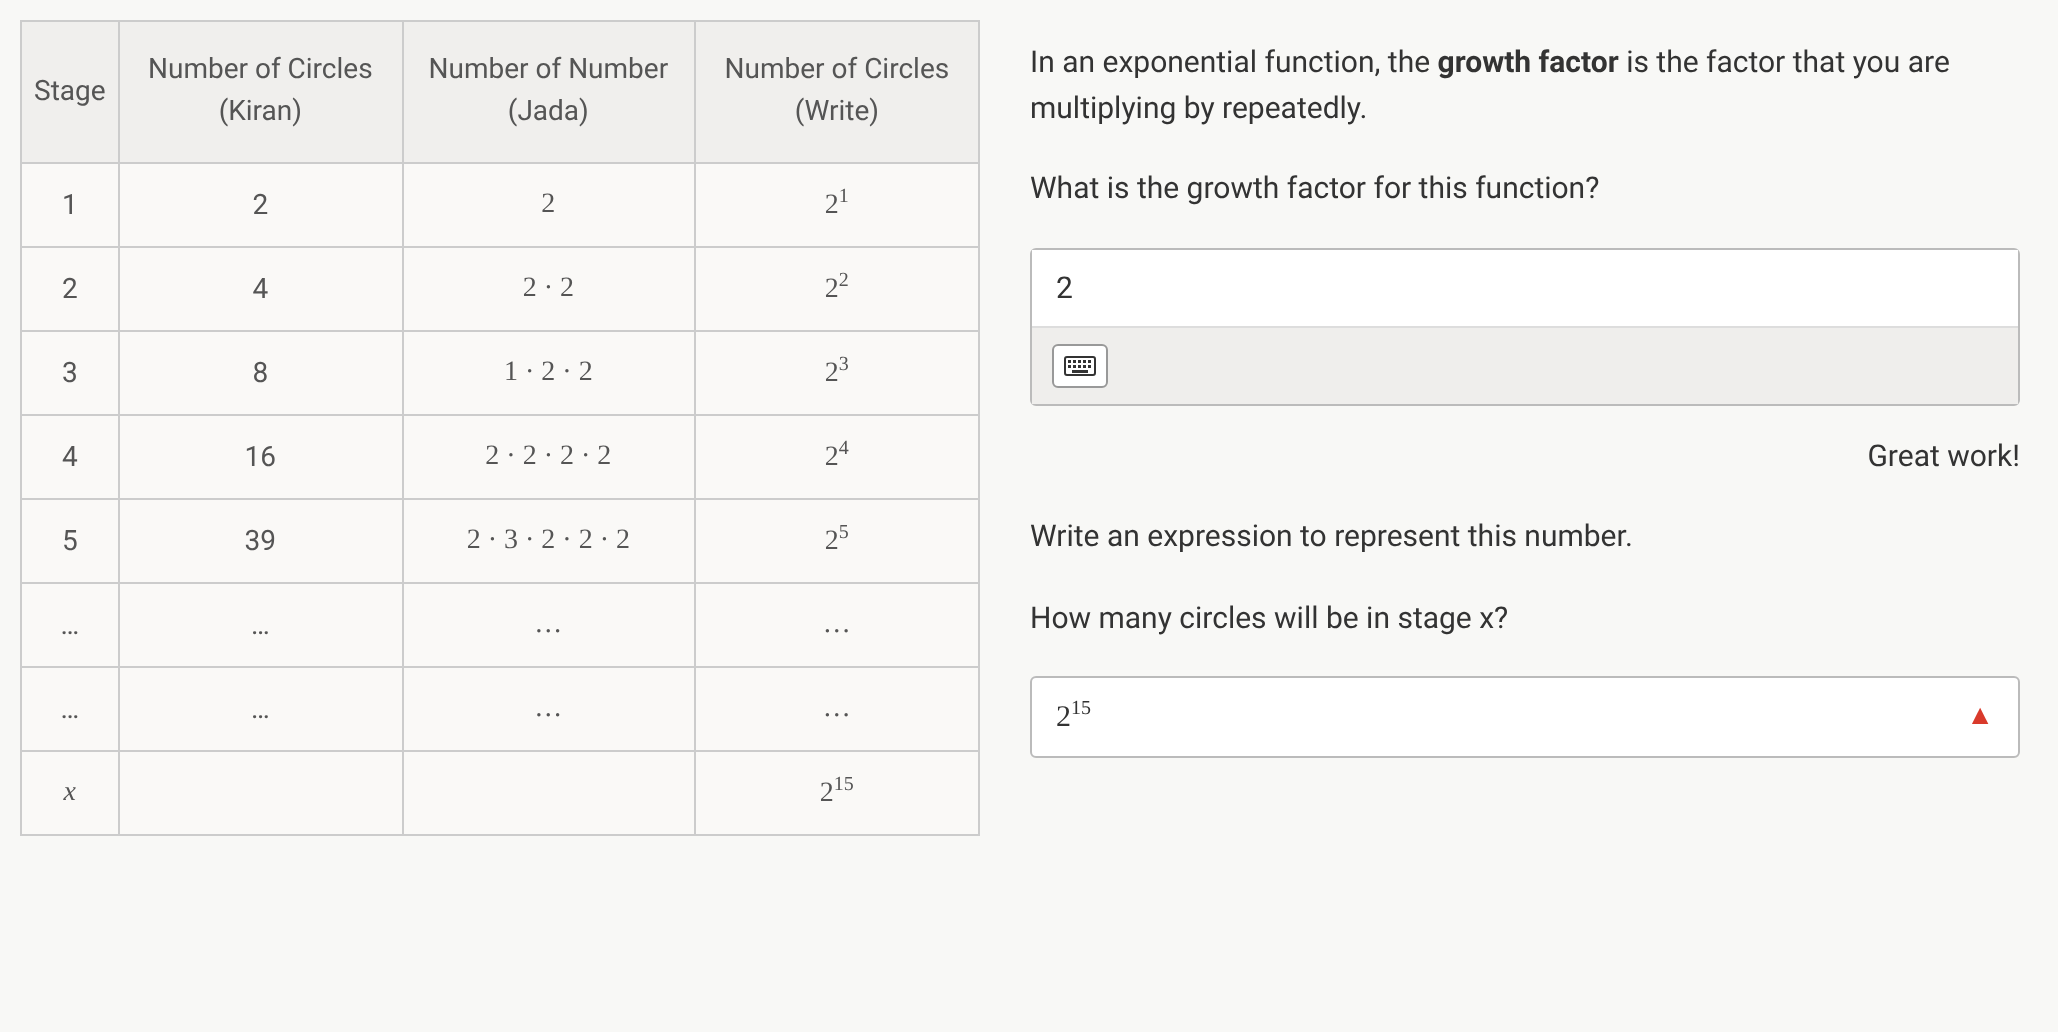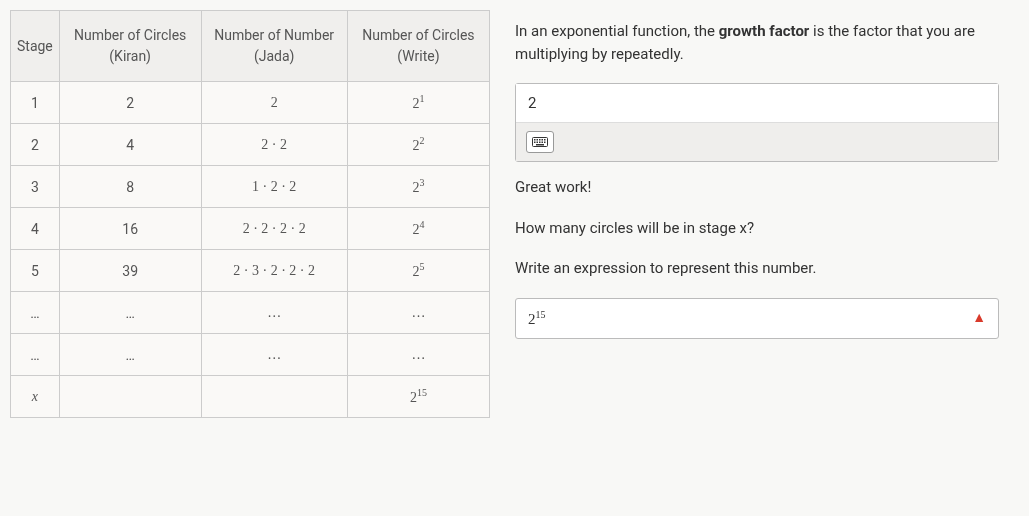--- a/index.html
+++ b/index.html
@@ -15,21 +15,21 @@
       height: 516px;
       overflow: hidden;
       color: #333;
     }
     .left {
       flex: 0 0 500px;
       padding: 10px;
     }
     .right {
       flex: 1;
-      padding: 20px 30px 10px 15px;
+      padding: 20px 19px 10px 15px;
     }
     table {
       border-collapse: collapse;
       width: 100%;
       background: #f0abfc;
     }
     th, td {
       border: 1px solid #ccc;
       text-align: center;
       padding: 10px 6px;
@@ -86,20 +86,21 @@
       border: 1px solid #999;
       border-radius: 3px;
       background: #fff;
       font-size: 11px;
       cursor: pointer;
     }
     .feedback {
       font-size: 15px;
       margin: 14px 0 22px 0;
       color: #333;
+      text-align: right;
     }
     .answer2 {
       border: 1px solid #bbb;
       background: #fff;
       padding: 10px 12px;
       font-size: 15px;
       font-family: "Cambria Math", serif;
       display: flex;
       justify-content: space-between;
       align-items: center;
@@ -181,20 +182,21 @@
         </tr>
       </tbody>
   </table>
 </div>
 
 <div class="right">
   <p>
     <span>In an exponential function, the </span><b>growth factor</b><span> is the factor that you are multiplying by repeatedly.</span>
   </p>
 
+  <p>What is the growth factor for this function?</p>
 
   <div class="answer-box-wrap">
     <div class="answer-box">2</div>
     <div class="answer-keyboard-bar">
       <span class="kbd-btn">
         <svg width="16" height="10" viewBox="0 0 16 10">
           <rect x="0.5" y="0.5" width="15" height="9" rx="1" fill="none" stroke="#333" stroke-width="1"></rect>
           <rect x="2" y="2" width="1.5" height="1.5" fill="#333"></rect>
           <rect x="4.5" y="2" width="1.5" height="1.5" fill="#333"></rect>
           <rect x="7" y="2" width="1.5" height="1.5" fill="#333"></rect>
@@ -206,22 +208,22 @@
           <rect x="9.5" y="4.5" width="1.5" height="1.5" fill="#333"></rect>
           <rect x="12" y="4.5" width="1.5" height="1.5" fill="#333"></rect>
           <rect x="4" y="7" width="8" height="1.5" fill="#333"></rect>
         </svg>
       </span>
     </div>
   </div>
 
   <p class="feedback">Great work!</p>
 
+  <p>Write an expression to represent this number.</p>
   <p>How many circles will be in stage x?</p>
-  <p>Write an expression to represent this number.</p>
 
   <div class="answer2">
     <span>
       <span>2</span><sup>15</sup>
     </span>
     <span class="warn">▲</span>
   </div>
 </div>
 
 </body></html>

